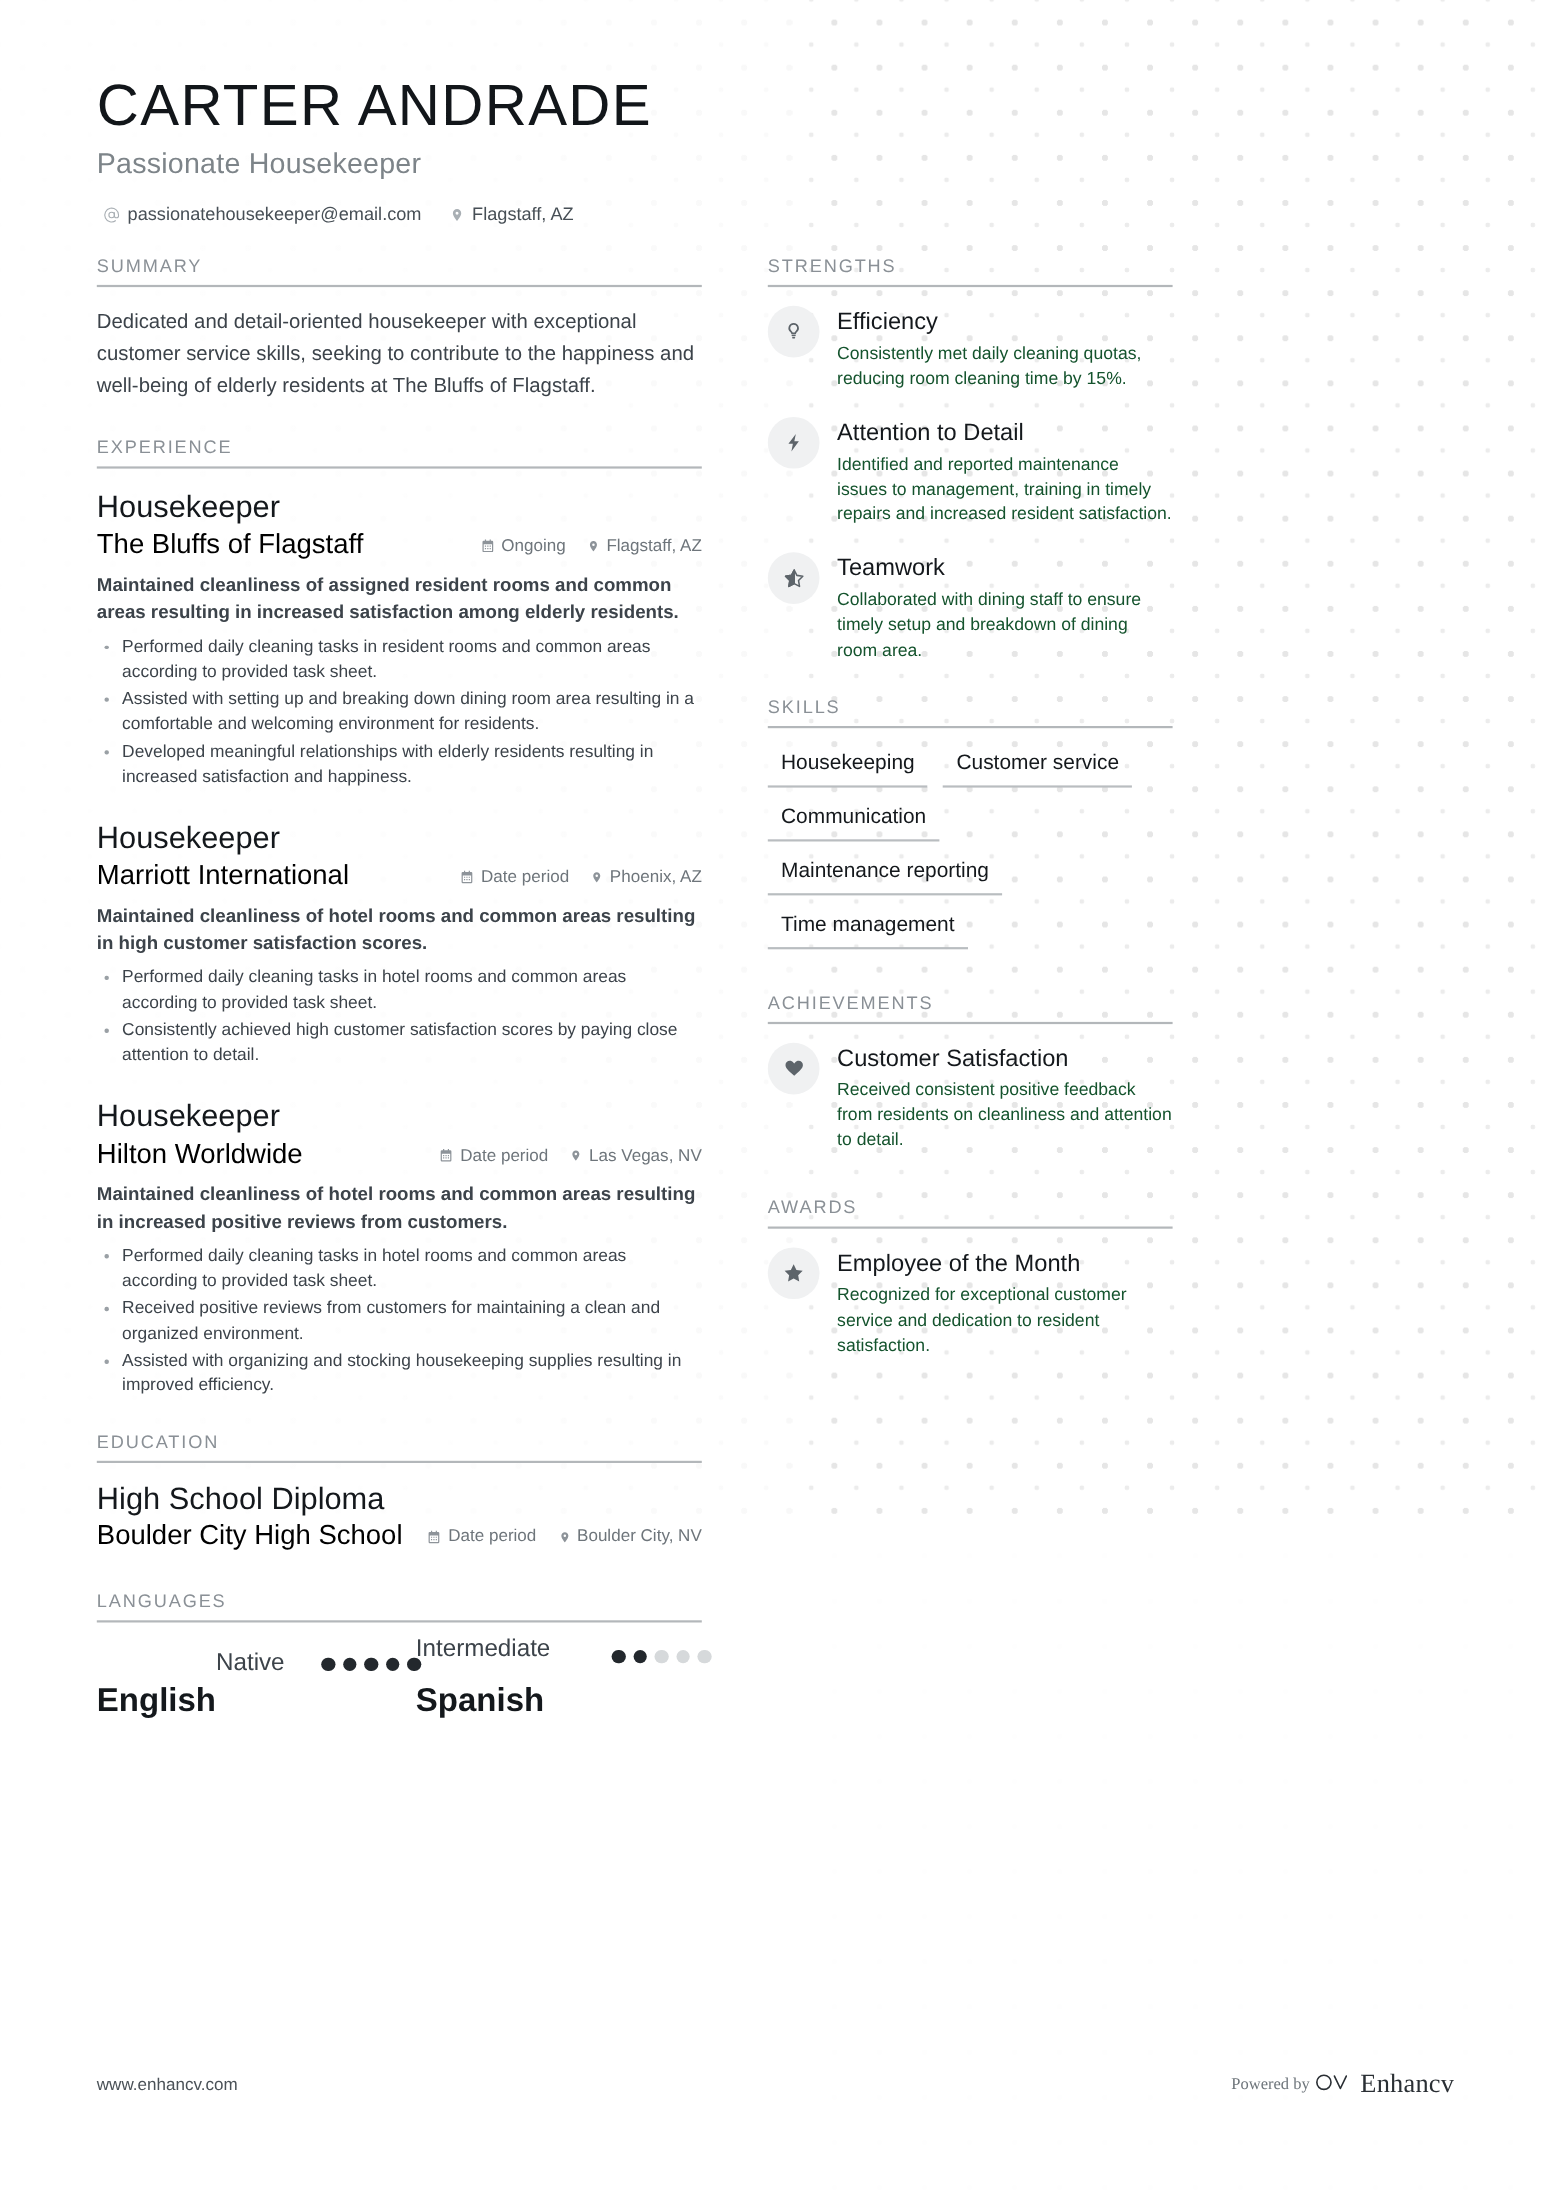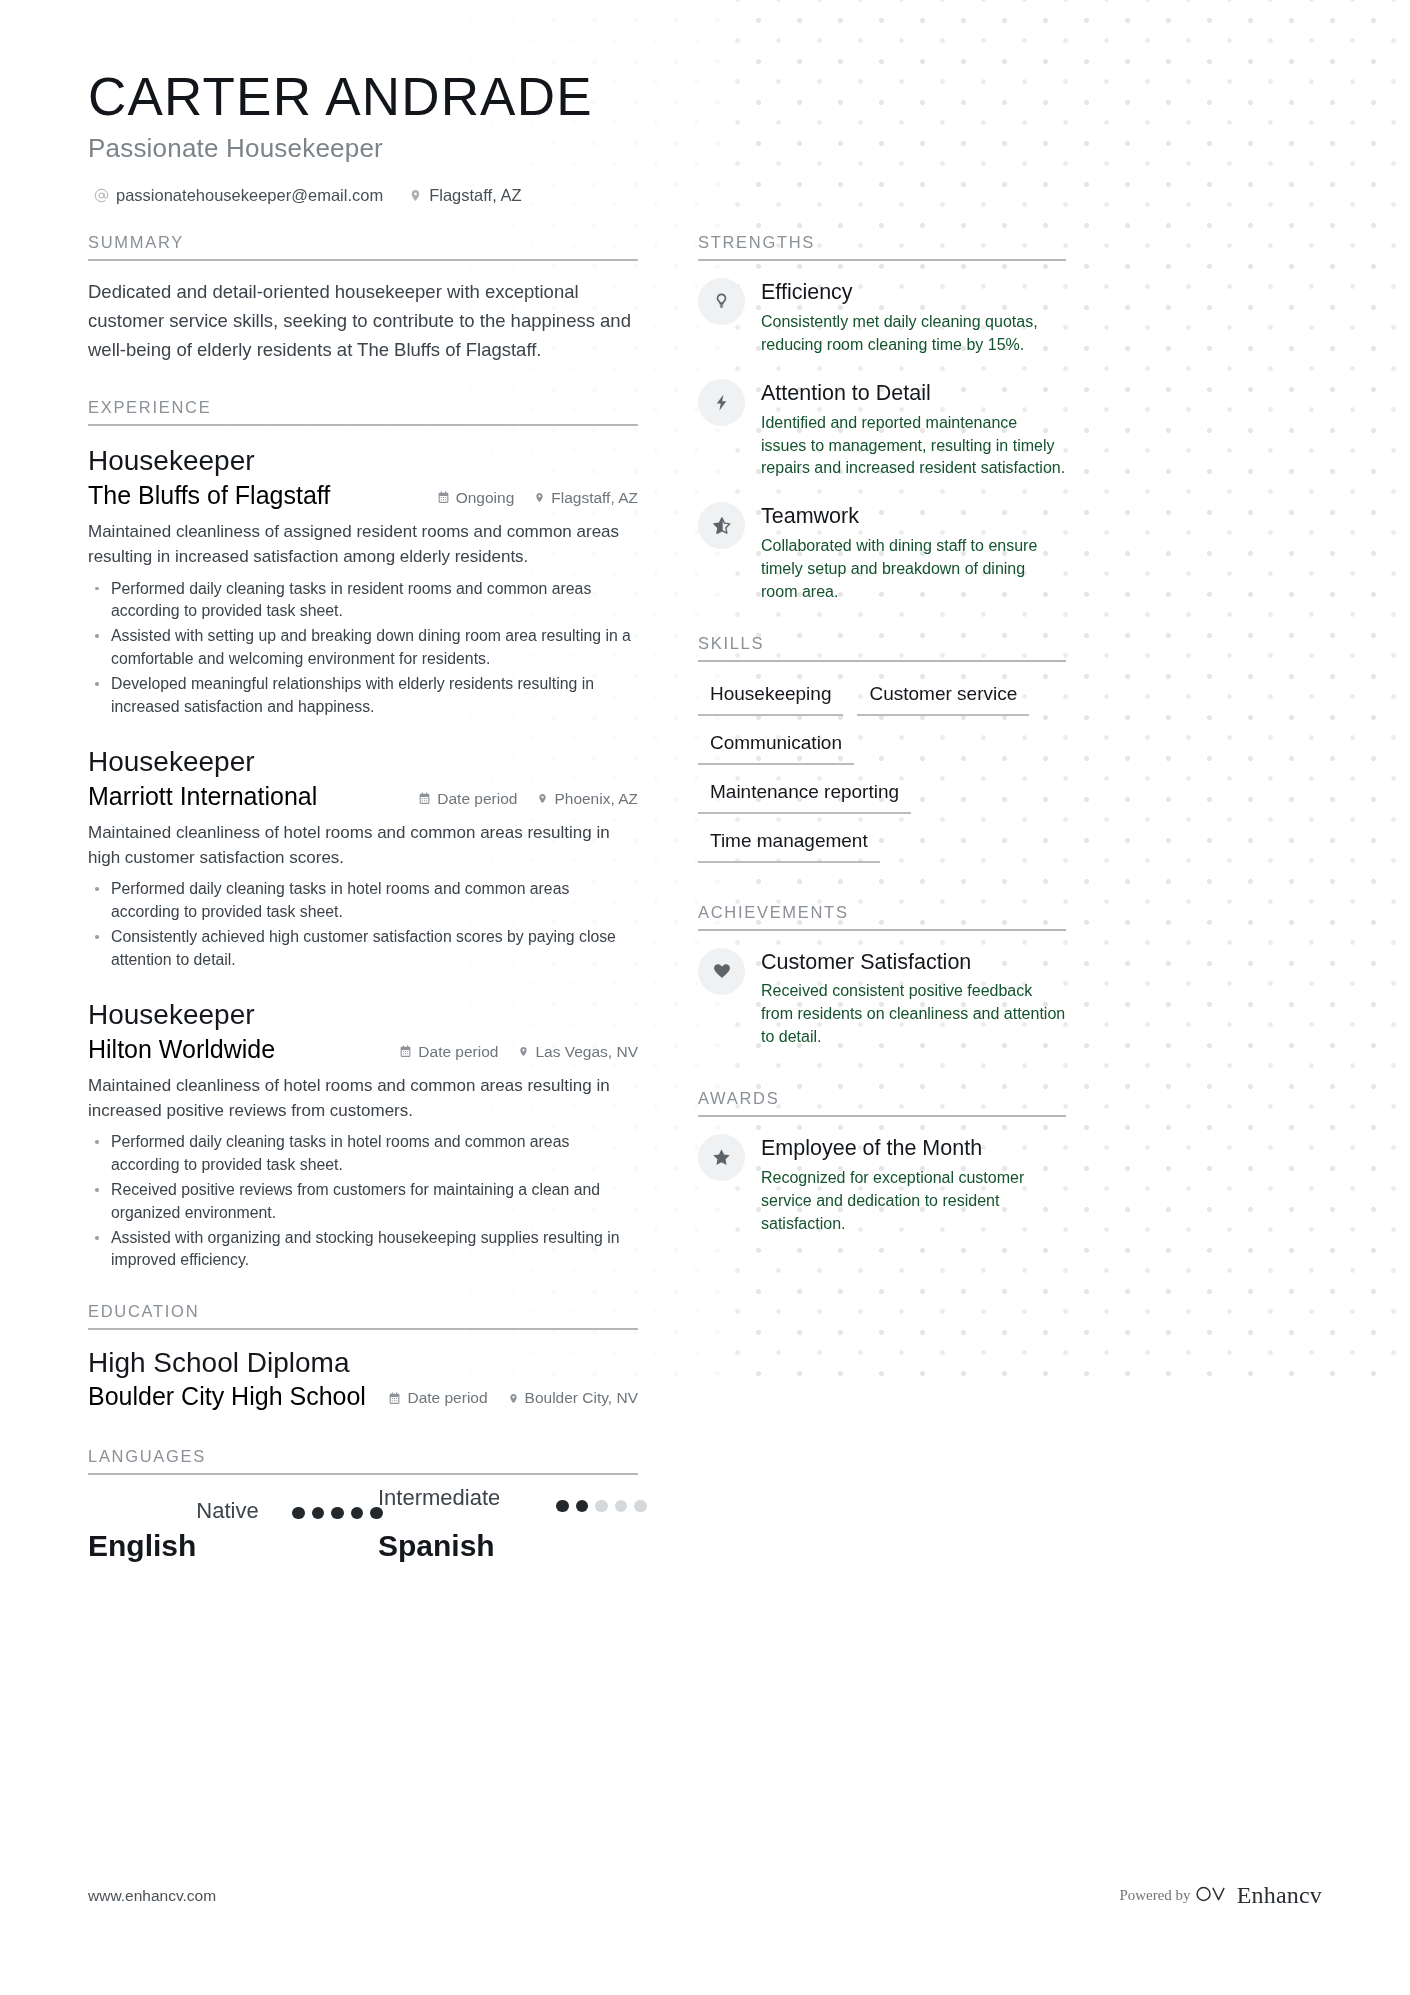--- a/index.html
+++ b/index.html
@@ -143,21 +143,21 @@
     align-items: center;
     gap: 6px;
     font-size: 15.5px;
     color: #6e757b;
   }
   .meta-bit .ico { color: #8d9399; display: inline-flex; align-items: center; }
   .entry-desc {
     font-size: 17px;
     line-height: 1.45;
     color: #3c434a;
-    font-weight: 400;
+    font-weight: 700;
     margin-top: 10px;
   }
   ul.bullets { list-style: none; margin-top: 8px; }
   ul.bullets li {
     position: relative;
     padding-left: 23px;
     font-size: 15.8px;
     line-height: 1.42;
     color: #3c434a;
     font-weight: 300;
@@ -508,21 +508,21 @@
           </div>
 
           <div class="icon-item">
             <div class="icon-badge">
               <svg width="19" height="19" viewBox="0 0 24 24" fill="currentColor">
                 <path d="M14.5 2L6 13.2h5.1L9.4 22l8.6-11.6h-5.2z"></path>
               </svg>
             </div>
             <div class="icon-item-body">
               <div class="icon-item-title">Attention to Detail</div>
-              <div class="icon-item-desc">Identified and reported maintenance issues to management, resulting in timely repairs and increased resident satisfaction.</div>
+              <div class="icon-item-desc">Identified and reported maintenance issues to management, training in timely repairs and increased resident satisfaction.</div>
             </div>
           </div>
 
           <div class="icon-item">
             <div class="icon-badge">
               <svg width="20" height="20" viewBox="0 0 24 24" fill="none" stroke="currentColor" stroke-width="1.7" stroke-linejoin="round">
                 <path d="M12 2.6l2.9 5.9 6.5.9-4.7 4.6 1.1 6.5-5.8-3-5.8 3 1.1-6.5L2.6 9.4l6.5-.9z"></path>
                 <path d="M12 2.6l-2.9 5.9-6.5.9 4.7 4.6-1.1 6.5 5.8-3z" fill="currentColor"></path>
               </svg>
             </div>

